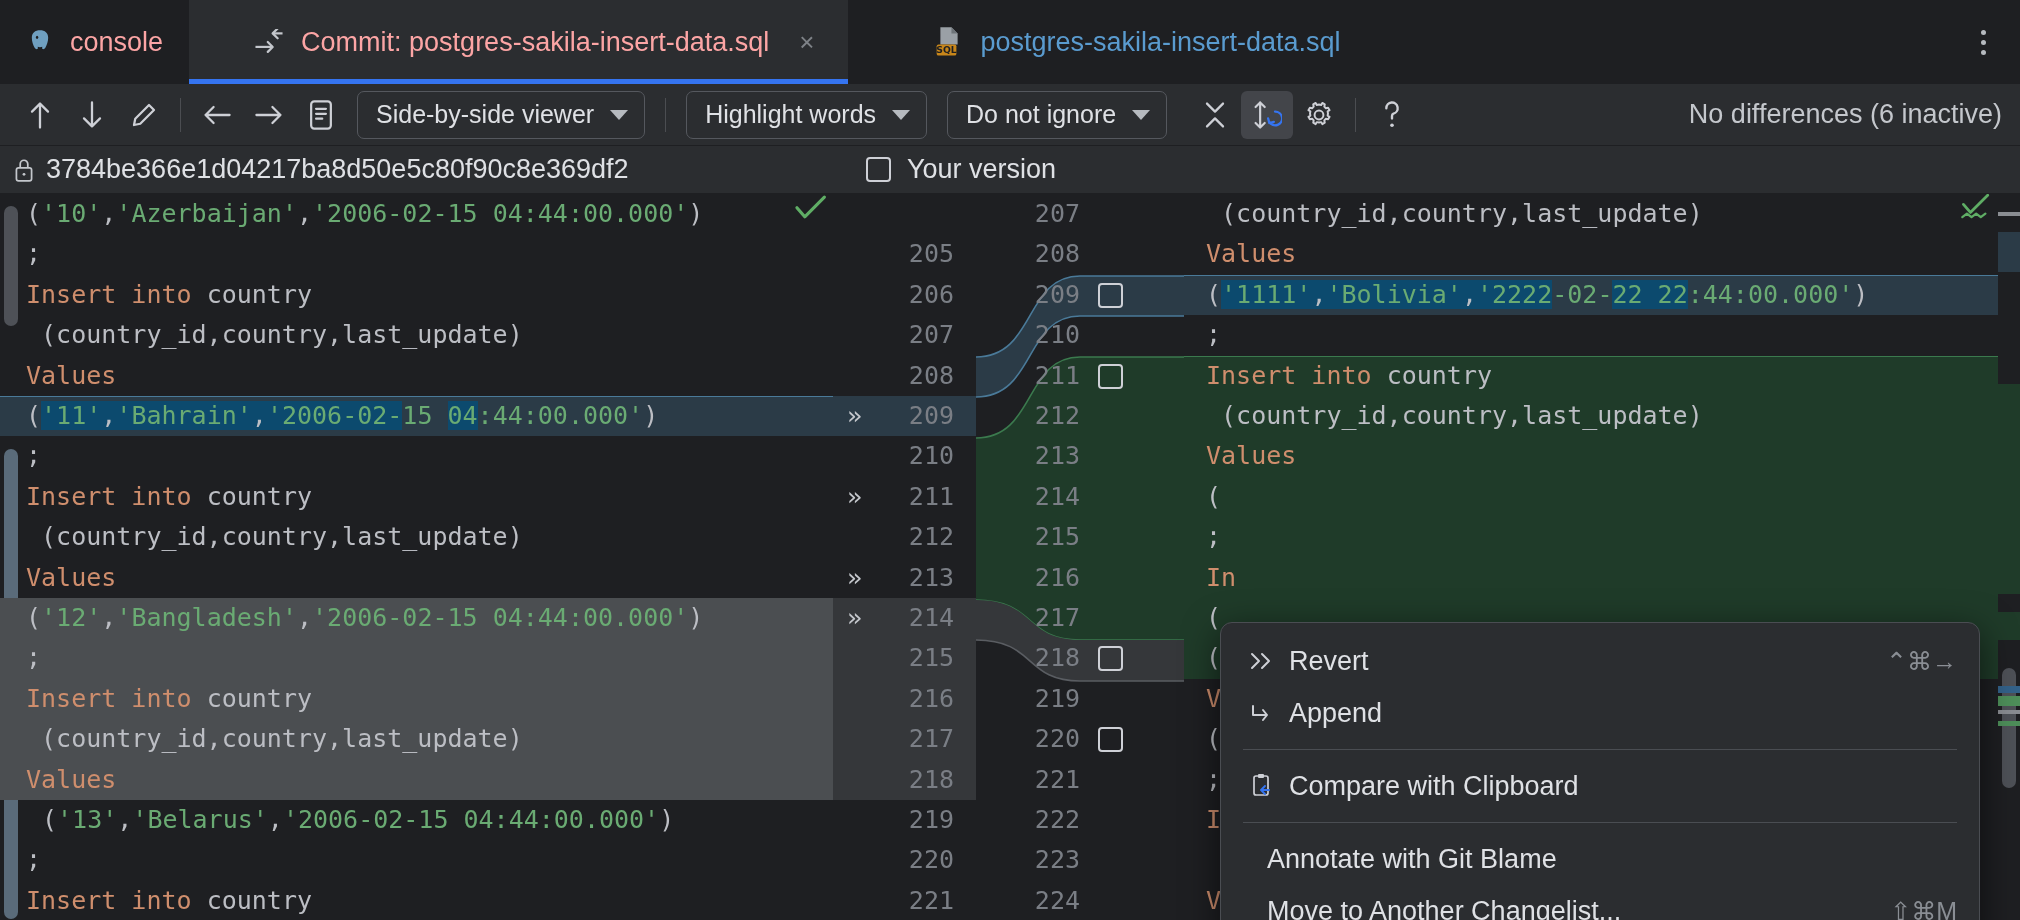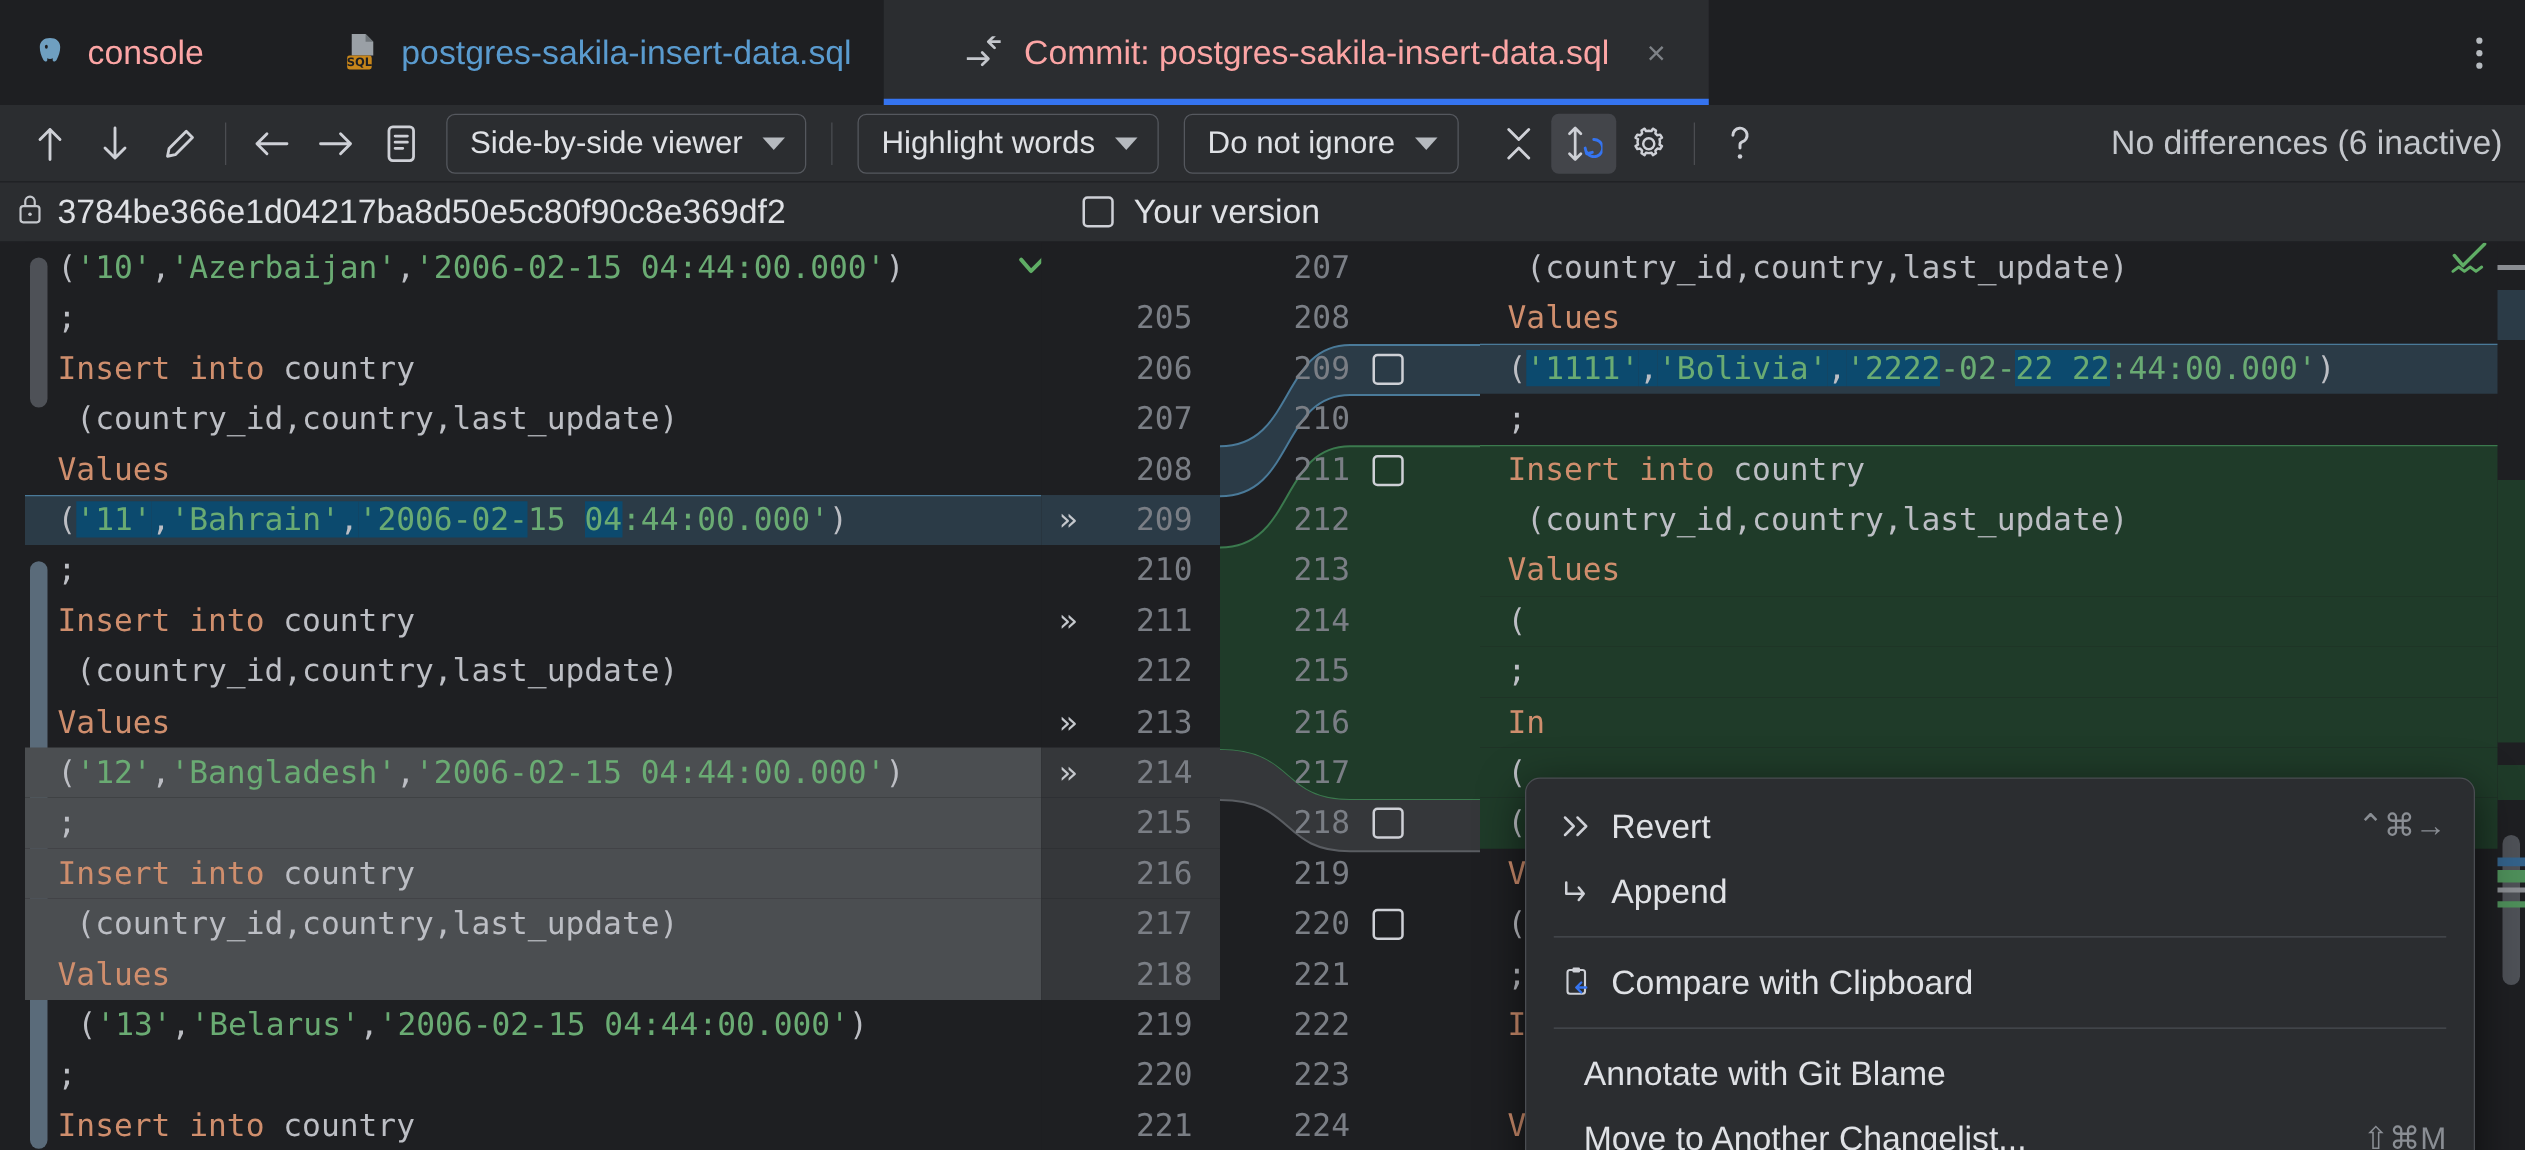--- a/index.html
+++ b/index.html
@@ -71,36 +71,36 @@
     margin-left: auto; padding-right: 18px;
     color: #c4c7cc; font-size: 27px; white-space: nowrap;
   }
 
   
   .diffhead {
     position: absolute; left: 0; top: 146px; width: 2020px; height: 48px;
     background: #2b2d30; display: flex; align-items: center;
     border-bottom: 1px solid #1e1f22;
   }
-  .dh-left { display: flex; gap: 12px; padding-left: 14px; width: 838px; }
+  .dh-left { display: flex; align-items: center; gap: 12px; padding-left: 14px; width: 838px; }
   .dh-right { display: flex; align-items: center; gap: 16px; padding-left: 28px; }
   .dh-text { font-size: 27px; color: #dfe1e5; white-space: nowrap; }
   .cbx {
     width: 25px; height: 25px; border: 2px solid #ced0d6; border-radius: 4px;
     background: transparent; flex: none;
   }
   .lock { width: 20px; height: 26px; flex: none; }
 
   
   .body {
     position: absolute; left: 0; top: 194px; width: 2020px; height: 726px;
     background: #1e1f22; overflow: hidden;
   }
   .pane { position: absolute; top: 0; height: 726px; overflow: hidden; }
-  .pane-left  { left: 0;    width: 833px; margin-left: 20px; }
+  .pane-left  { left: 0;    width: 833px; }
   .gutterL    { left: 833px; width: 143px; height: 726px; position: absolute; background:#1e1f22; }
   .ribbon     { left: 976px; width: 208px; height: 726px; position: absolute; background:#1e1f22; }
   .pane-right { left: 1184px; width: 836px; }
 
   .lscroll {
     position: absolute; left: 0; top: 0; width: 20px; height: 726px; background: #1e1f22;
   }
   .lscroll .thumb {
     position: absolute; left: 4px; width: 14px; border-radius: 8px; background: #4e5157;
   }
@@ -193,39 +193,39 @@
   <div class="tabbar">
 
     <div class="tab first">
       <svg class="icon-pg" viewBox="0 0 24 24">
         <path d="M12 2C7.8 2 5 4.3 5 8.3c0 3.2 1 6.1 2.4 8.6.6 1 1.6 1.5 2.3 1.1.6-.3.5-1.1.3-2 .6.3 1.3.4 2 .4.7 0 1.4-.1 2-.4-.2.9-.3 1.7.3 2 .7.4 1.7-.1 2.3-1.1C17.9 14.4 19 11.5 19 8.3 19 4.3 16.2 2 12 2z" fill="#6f9fc0"></path>
         <ellipse cx="9.5" cy="8" rx="1" ry="1.4" fill="#1e1f22"></ellipse>
       </svg>
       <span class="label white">console</span>
     </div>
 
+    <div class="tab active" style="padding-left:64px;padding-right:34px;">
+      <svg class="icon-commit" viewBox="0 0 26 20">
+        <path d="M2 14h14" stroke="#c4c7cc" stroke-width="1.8" fill="none"></path>
+        <path d="M12 10l4 4-4 4" stroke="#c4c7cc" stroke-width="1.8" fill="none" stroke-linecap="round" stroke-linejoin="round"></path>
+        <path d="M24 3h-7" stroke="#c4c7cc" stroke-width="1.8" fill="none"></path>
+        <path d="M20 -1l-4 4 4 4" stroke="#c4c7cc" stroke-width="1.8" fill="none" stroke-linecap="round" stroke-linejoin="round"></path>
+      </svg>
+      <span class="label white">Commit: postgres-sakila-insert-data.sql</span>
+      <span class="tab-close">×</span>
+    </div>
+
     <div class="tab" style="padding-left:86px;">
       <svg class="icon-sql" viewBox="0 0 24 26">
         <path d="M5 1h9l5 5v9H5z" fill="#9aa0a6"></path>
         <path d="M14 1l5 5h-5z" fill="#6e7479"></path>
         <rect x="2" y="15" width="16" height="9" rx="1.5" fill="#c8861a"></rect>
         <text x="10" y="22" font-size="7.5" fill="#1e1f22" text-anchor="middle" font-family="DejaVu Sans, sans-serif" font-weight="bold">SQL</text>
       </svg>
       <span class="label link">postgres-sakila-insert-data.sql</span>
-    </div>
-
-    <div class="tab active" style="padding-left:64px;padding-right:34px;">
-      <svg class="icon-commit" viewBox="0 0 26 20">
-        <path d="M2 14h14" stroke="#c4c7cc" stroke-width="1.8" fill="none"></path>
-        <path d="M12 10l4 4-4 4" stroke="#c4c7cc" stroke-width="1.8" fill="none" stroke-linecap="round" stroke-linejoin="round"></path>
-        <path d="M24 3h-7" stroke="#c4c7cc" stroke-width="1.8" fill="none"></path>
-        <path d="M20 -1l-4 4 4 4" stroke="#c4c7cc" stroke-width="1.8" fill="none" stroke-linecap="round" stroke-linejoin="round"></path>
-      </svg>
-      <span class="label white">Commit: postgres-sakila-insert-data.sql</span>
-      <span class="tab-close">×</span>
     </div>
 
     <div class="kebab">
       <i></i>
         <i></i>
         <i></i>
     </div>
   </div>
 
   <div class="toolbar">

